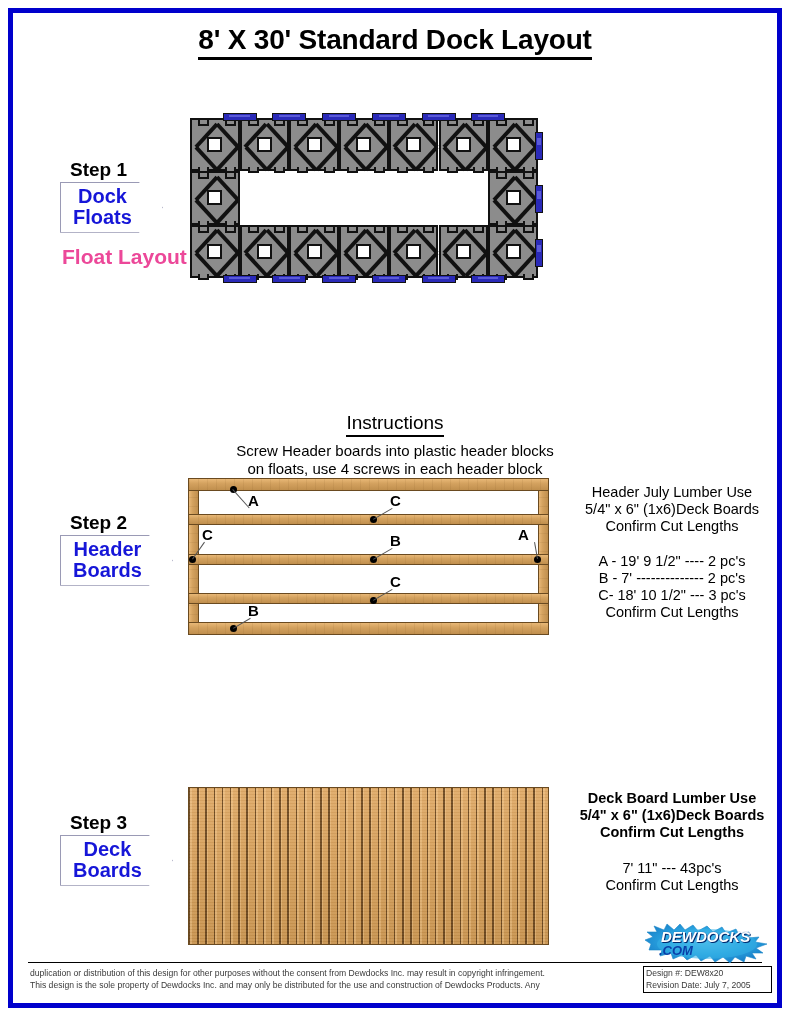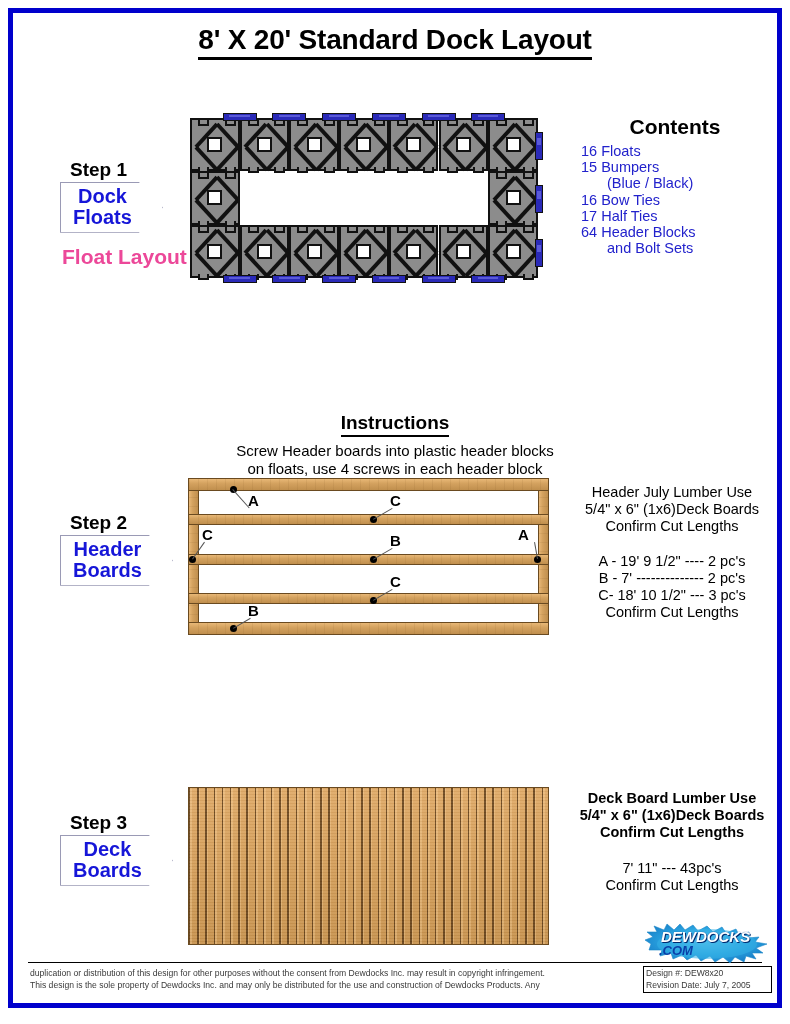--- a/index.html
+++ b/index.html
@@ -122,21 +122,21 @@
   .bumper .hl{
     position:absolute;left:18%;top:20%;width:64%;height:28%;
     background:#5a5ad8;
   }
 
   
   #instructions{
     position:absolute;left:0;top:412px;width:790px;text-align:center;
   }
   #instructions .ih{
-    font-size:19px;font-weight:bold;color:#000;
+    font-size:19px;font-weight:normal;color:#000;
     display:inline-block;border-bottom:2px solid #000;padding-bottom:1px;
     margin-bottom:5px;
   }
   #instructions .il{
     font-size:15px;color:#000;line-height:1.2;
   }
 
   
   #header-diagram{
     position:absolute;left:188px;top:478px;
@@ -245,45 +245,33 @@
   }
 </style>
 </head>
 <body>
 
 <div id="page">
 
   <div id="border-frame"></div>
 
   <div id="title">
-    <span>8' X 20' Standard Dock Layout</span>
+    <span>8' X 30' Standard Dock Layout</span>
   </div>
 
   <div class="step-group" style="left:60px;top:159px;">
     <div class="step-head">Step 1</div>
     <div class="step-tag">
       <span class="l1">Dock</span>
       <span class="l2">Floats</span>
     </div>
   </div>
 
   <div id="float-layout-caption">Float Layout</div>
 
-  <div id="contents">
-    <h2>Contents</h2>
-    <ul>
-      <li>16 Floats</li>
-      <li>15 Bumpers</li>
-      <li class="ind">(Blue / Black)</li>
-      <li>16 Bow Ties</li>
-      <li>17 Half Ties</li>
-      <li>64 Header Blocks</li>
-      <li class="ind">and Bolt Sets</li>
-    </ul>
-  </div>
 
   <div id="float-diagram">
     <div class="float-ring" id="float-ring">
         <div class="fmod" style="left: 0px; top: 0px; width: 49.7px; height: 53.3px;">
           <div class="dl" style="left: 3.5px; top: 24.65px; width: 31.492px; height: 4px; transform: rotate(-47.3163deg); transform-origin: 0px 50%;"></div>
           <div class="dl" style="left: 24.85px; top: 1.5px; width: 31.492px; height: 4px; transform: rotate(47.3163deg); transform-origin: 0px 50%;"></div>
           <div class="dl" style="left: 46.2px; top: 24.65px; width: 31.492px; height: 4px; transform: rotate(132.684deg); transform-origin: 0px 50%;"></div>
           <div class="dl" style="left: 24.85px; top: 47.8px; width: 31.492px; height: 4px; transform: rotate(-132.684deg); transform-origin: 0px 50%;"></div>
           <div class="hub"></div>
           <div class="notch" style="left: 6px; top: 0px;"></div>

